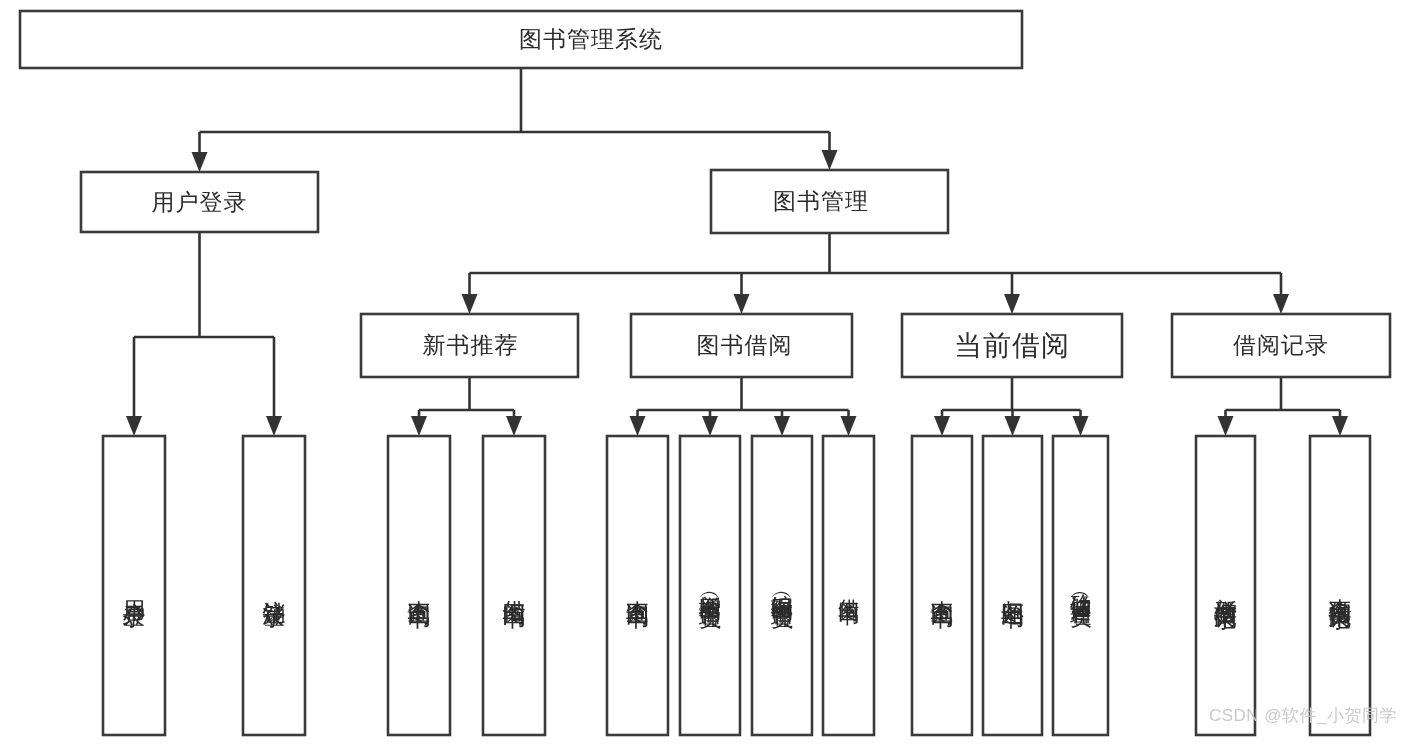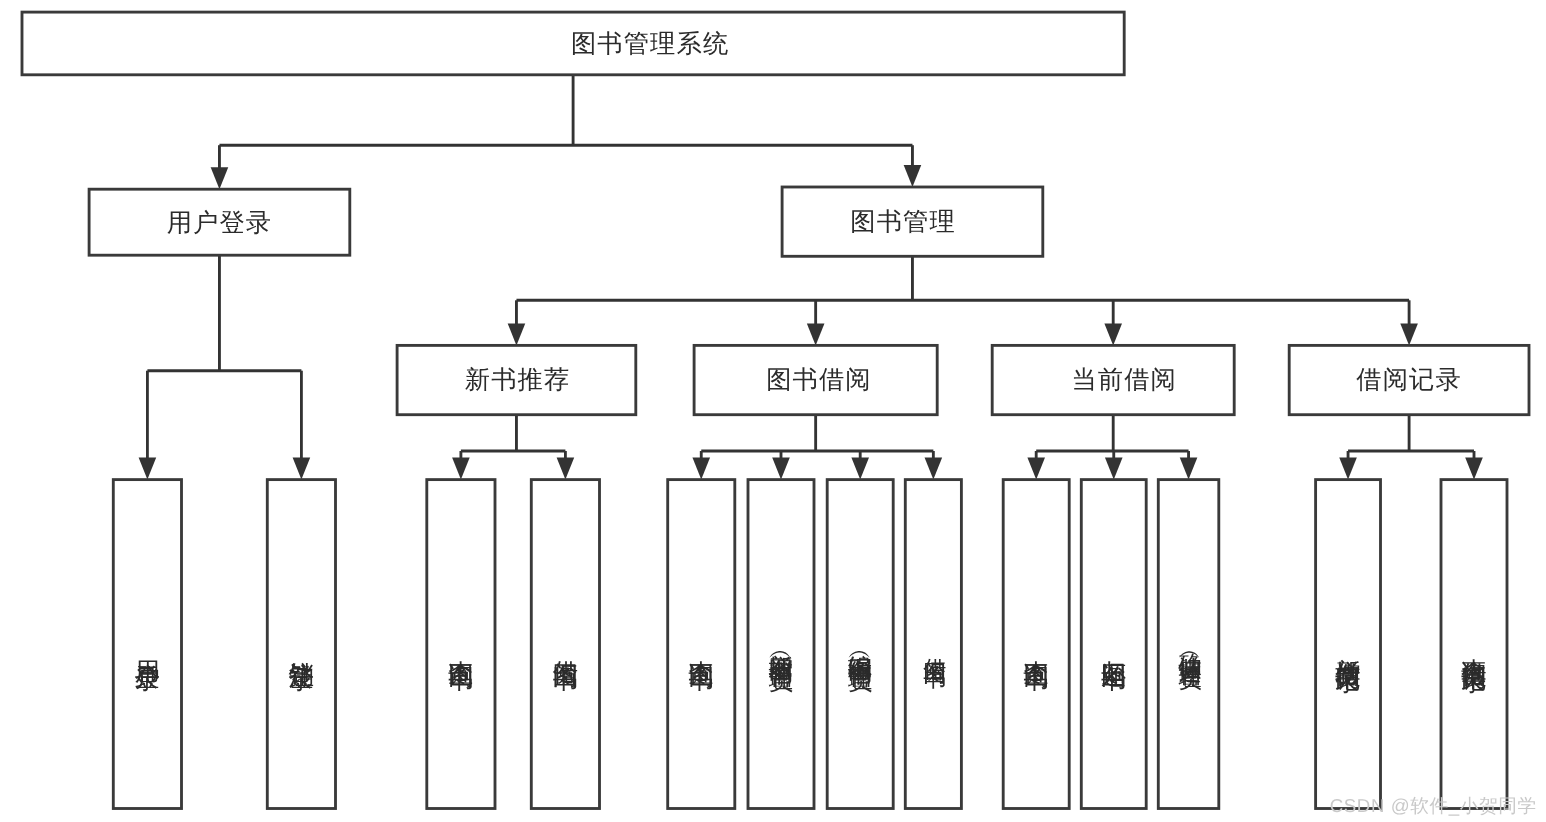--- a/index.html
+++ b/index.html
@@ -36,21 +36,21 @@
     fill: none;
     stroke-linecap: butt;
   }
   .arrow-head {
     fill: #333333;
     stroke: none;
   }
   .watermark {
     position: absolute;
     right: 8px;
-    bottom: 3px;
+    bottom: 20px;
     font-family: "Liberation Sans", "DejaVu Sans", sans-serif;
     font-size: 17px;
     color: #c9c9c9;
     white-space: nowrap;
     letter-spacing: 0.5px;
     pointer-events: none;
   }
   .vlabel-wrap {
     position: absolute;
     display: flex;
@@ -163,21 +163,21 @@
         <rect x="1310" y="436" width="60" height="299" class="node-rect"></rect>
       </g>
   </svg>
 
   <div id="labels">
       <div class="hlabel-wrap" style="left: 20px; top: 11px; width: 1142px; height: 57px; font-size: 23px;">图书管理系统</div>
       <div class="hlabel-wrap" style="left: 81px; top: 172px; width: 237px; height: 60px; font-size: 23px;">用户登录</div>
       <div class="hlabel-wrap" style="left: 711px; top: 170px; width: 220px; height: 63px; font-size: 23px;">图书管理</div>
       <div class="hlabel-wrap" style="left: 361px; top: 314px; width: 219px; height: 63px; font-size: 23px;">新书推荐</div>
       <div class="hlabel-wrap" style="left: 631px; top: 314px; width: 227px; height: 63px; font-size: 23px;">图书借阅</div>
-      <div class="hlabel-wrap" style="left: 902px; top: 314px; width: 220px; height: 63px; font-size: 23px; padding-left: 10px;">当前借阅</div>
+      <div class="hlabel-wrap" style="left: 902px; top: 314px; width: 220px; height: 63px; font-size: 28px;">当前借阅</div>
       <div class="hlabel-wrap" style="left: 1172px; top: 314px; width: 218px; height: 63px; font-size: 23px;">借阅记录</div>
       <div class="vlabel-wrap" style="left: 103px; top: 436px; width: 62px; height: 299px; font-size: 23px;">用户登录</div>
       <div class="vlabel-wrap" style="left: 243px; top: 436px; width: 62px; height: 299px; font-size: 23px;">注销登录</div>
       <div class="vlabel-wrap" style="left: 388px; top: 436px; width: 62px; height: 299px; font-size: 23px;">查询图书</div>
       <div class="vlabel-wrap" style="left: 483px; top: 436px; width: 62px; height: 299px; font-size: 23px;">借阅图书</div>
       <div class="vlabel-wrap" style="left: 607px; top: 436px; width: 61px; height: 299px; font-size: 23px;">查询图书</div>
       <div class="vlabel-wrap" style="left: 680px; top: 436px; width: 60px; height: 299px; font-size: 22px;">新增图书（管理员）</div>
       <div class="vlabel-wrap" style="left: 752px; top: 436px; width: 60px; height: 299px; font-size: 22px;">编辑图书（管理员）</div>
       <div class="vlabel-wrap" style="left: 823px; top: 436px; width: 51px; height: 299px; font-size: 21px;">借阅图书</div>
       <div class="vlabel-wrap" style="left: 912px; top: 436px; width: 60px; height: 299px; font-size: 23px;">查询图书</div>

